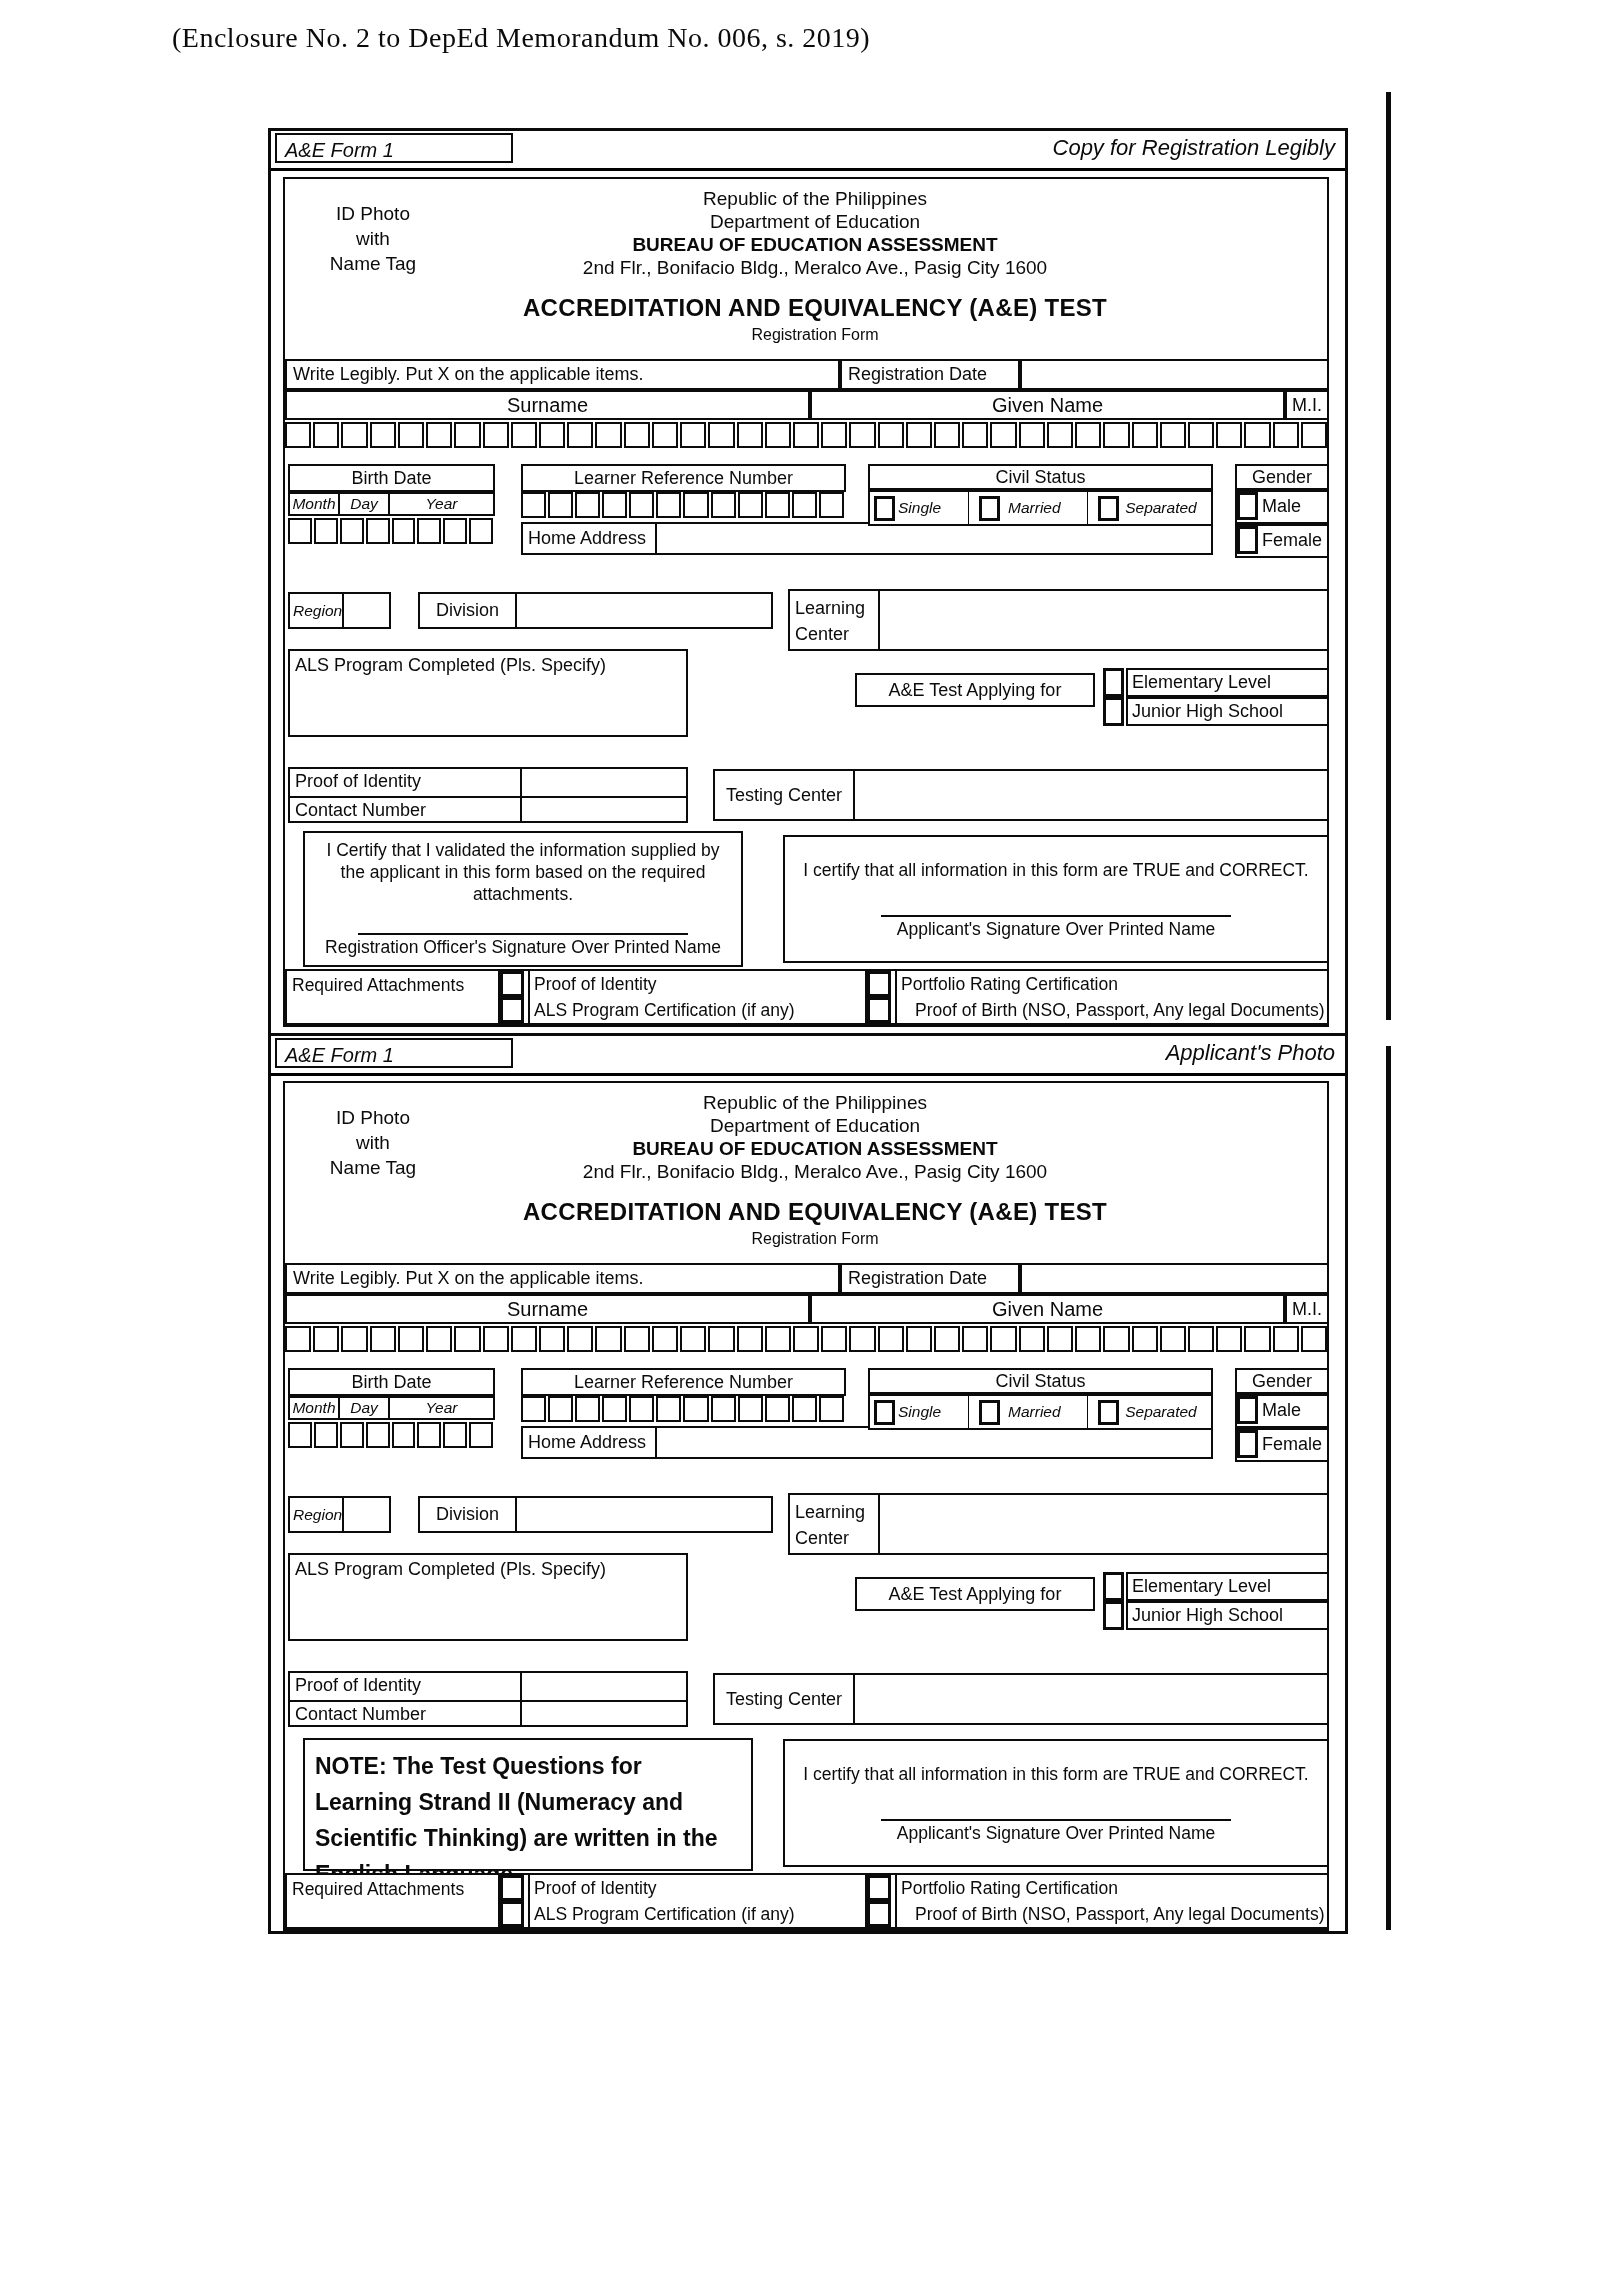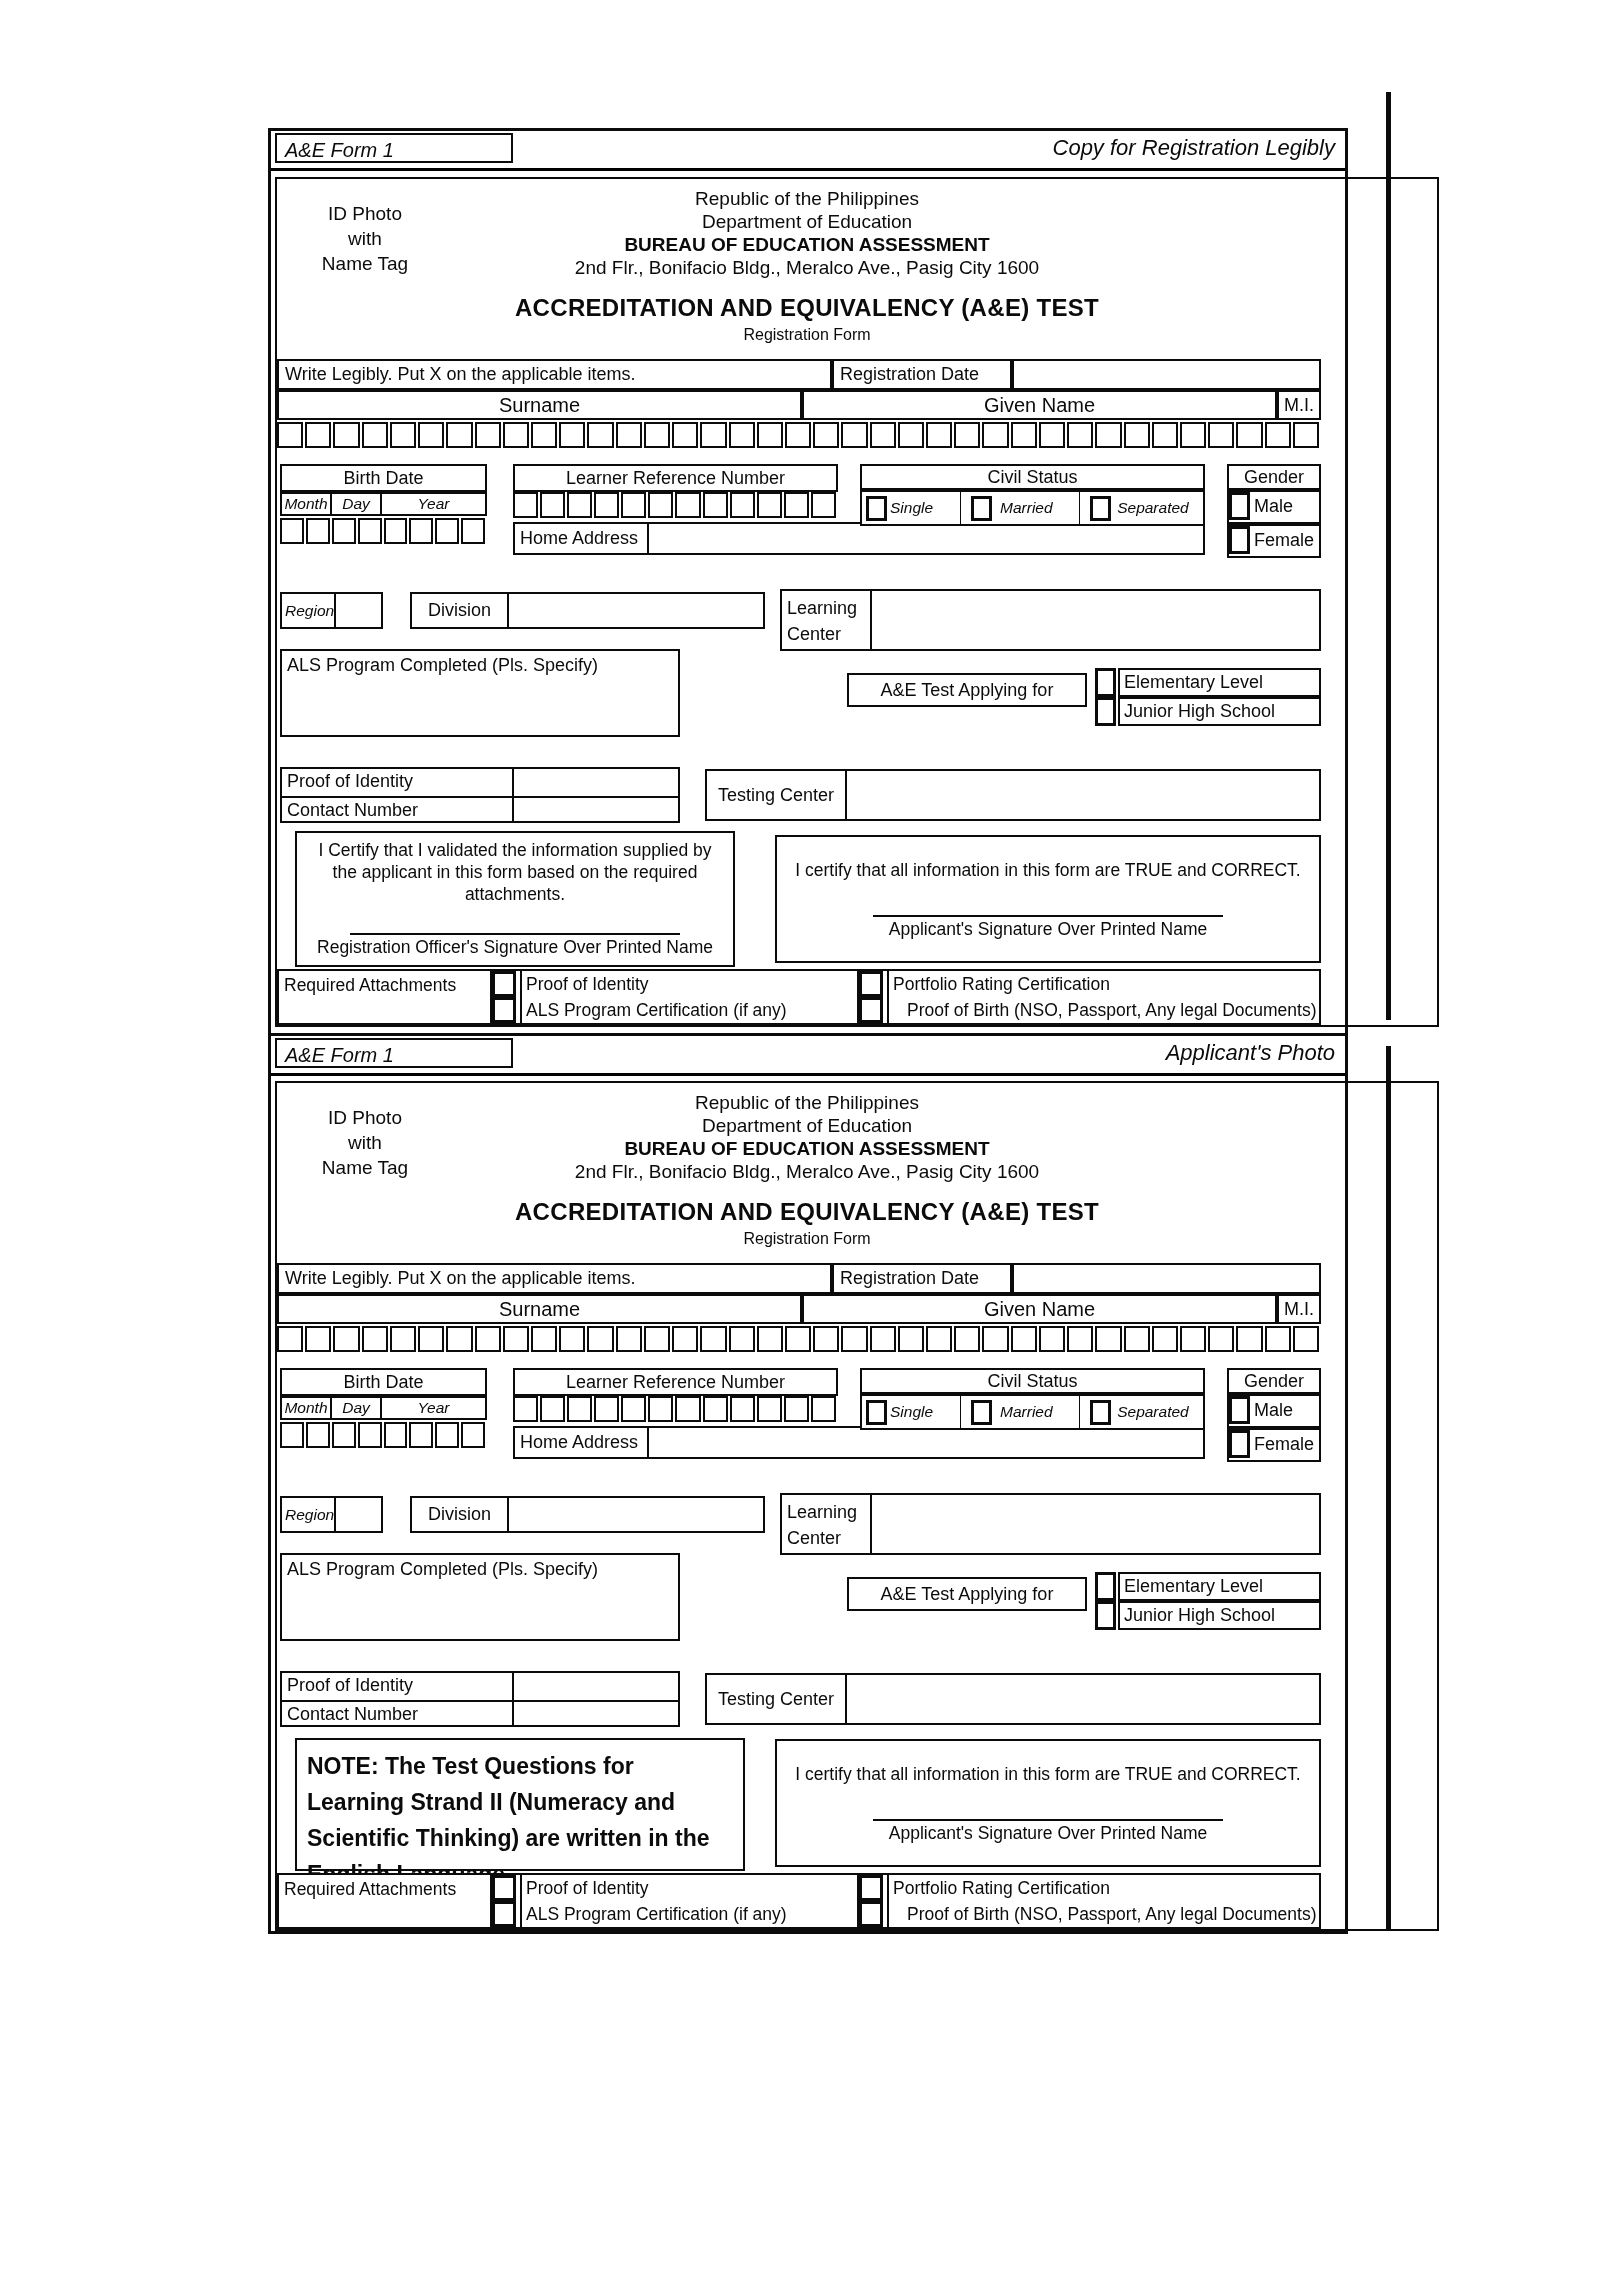--- a/index.html
+++ b/index.html
@@ -7,21 +7,21 @@
         font-family:"Liberation Sans",sans-serif;color:#0b0b0b;overflow:hidden;}
   .enclosure{position:absolute;left:172px;top:22px;font-family:"Liberation Serif",serif;
              font-size:28px;letter-spacing:0.5px;}
   .artline{position:absolute;width:5px;background:#0b0b0b;}
   .outer{position:absolute;left:268px;top:128px;width:1074px;height:1800px;
          border:3px solid #0b0b0b;background:#fff;}
   .strip{position:absolute;left:0;right:0;height:37px;border-bottom:3px solid #000000;}
   .formcode{position:absolute;left:4px;top:2px;width:238px;height:30px;border:2px solid #0b0b0b;
             font-style:italic;font-size:20px;line-height:30px;padding-left:8px;box-sizing:border-box;}
   .copylabel{position:absolute;right:10px;top:4px;font-style:italic;font-size:22px;}
-  .body{position:absolute;left:4px;width:1164px;height:850px;border:2px solid #0b0b0b;box-sizing:border-box;}
+  .body{position:absolute;left:12px;width:1046px;height:850px;border:2px solid #0b0b0b;box-sizing:border-box;}
   .abs{position:absolute;box-sizing:border-box;}
   .bx{border:2px solid #0b0b0b;box-sizing:border-box;background:#fff;}
   .ctr{text-align:center;}
   .hl{font-size:19px;line-height:23px;}
   .b{font-weight:bold;}
   .title{font-size:24px;font-weight:bold;letter-spacing:0.3px;}
   .sub{font-size:16px;}
   .idphoto{font-size:19px;line-height:25px;white-space:pre-line;text-align:center;}
   .lbl{font-size:18px;}
   .sm{font-size:15.5px;font-style:italic;}
@@ -32,20 +32,21 @@
   .sigline{border-top:2px solid #0b0b0b;height:0;margin:0 auto;}
   .vline{border-left:1.5px solid #0b0b0b;}
   .note{font-size:23px;font-weight:bold;line-height:36px;}
   .fs17{font-size:17.5px;}
 </style>
 </head>
 <body>
 
 <div class="page">
 
+  <div class="enclosure">(Enclosure No. 2 to DepEd Memorandum No. 006, s. 2019)</div>
 
   <div class="artline" style="left:1386px;top:92px;height:928px;"></div>
   <div class="artline" style="left:1386px;top:1046px;height:884px;"></div>
 
   <div class="outer">
 
     <div class="strip" style="top:0;">
       <div class="formcode">A&amp;E Form 1</div>
       <div class="copylabel">Copy for Registration Legibly</div>
     </div>

